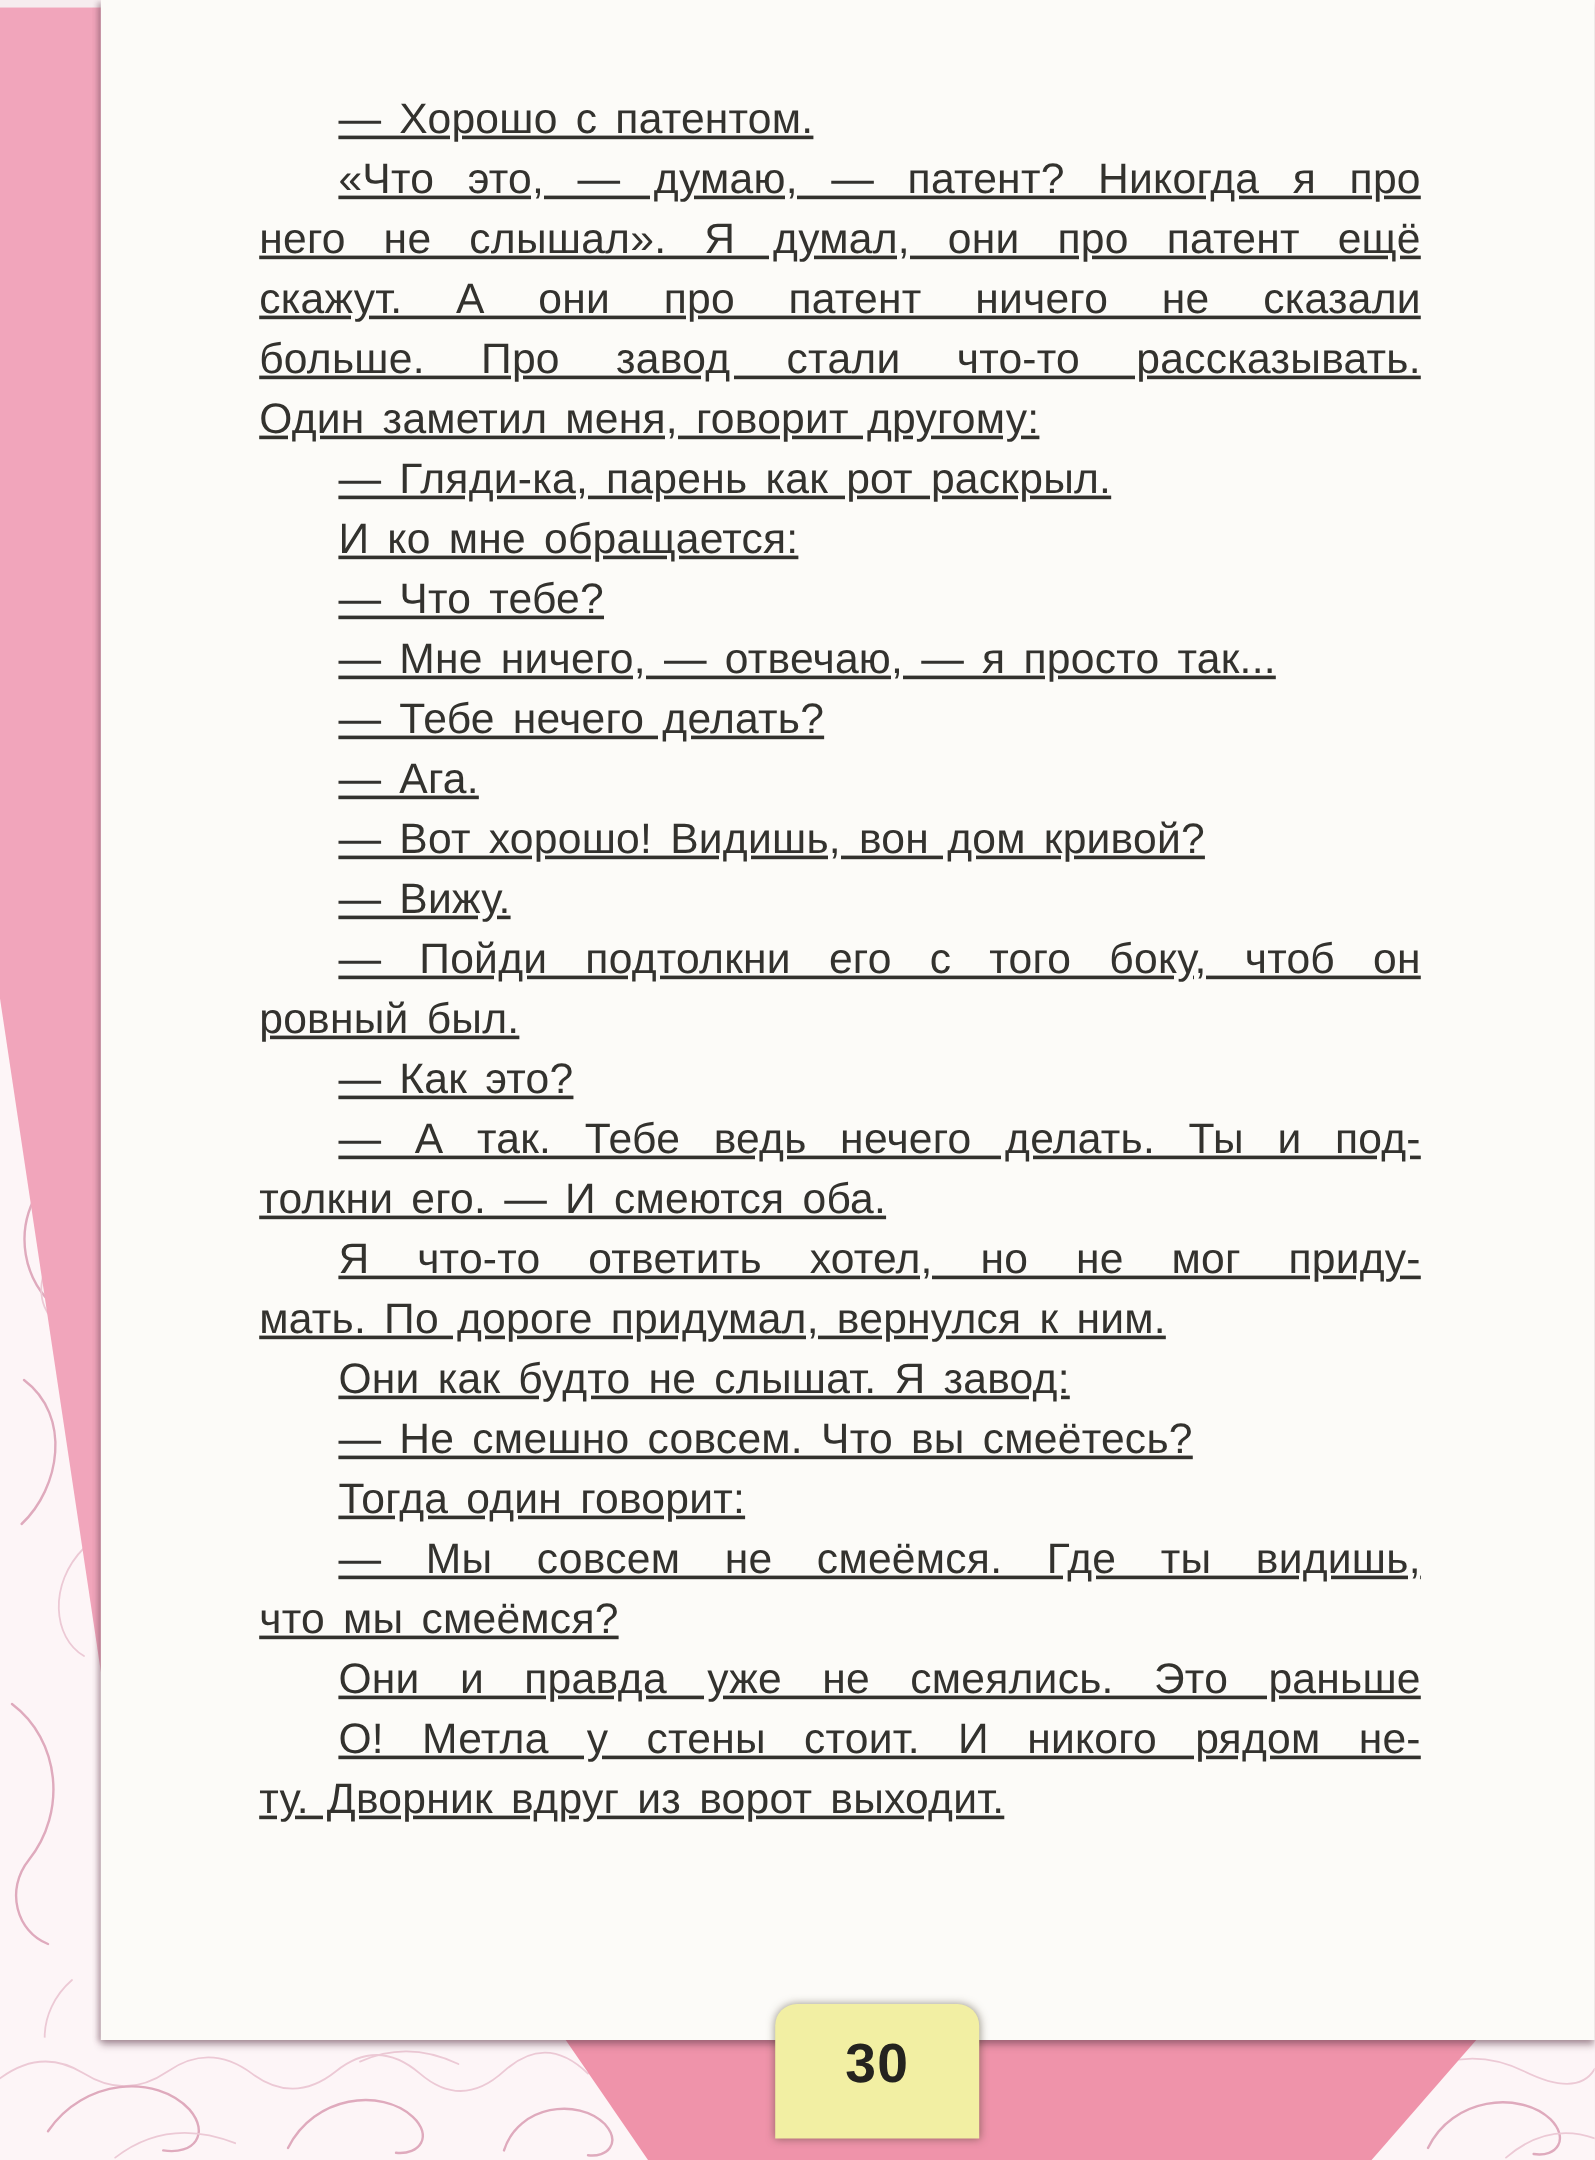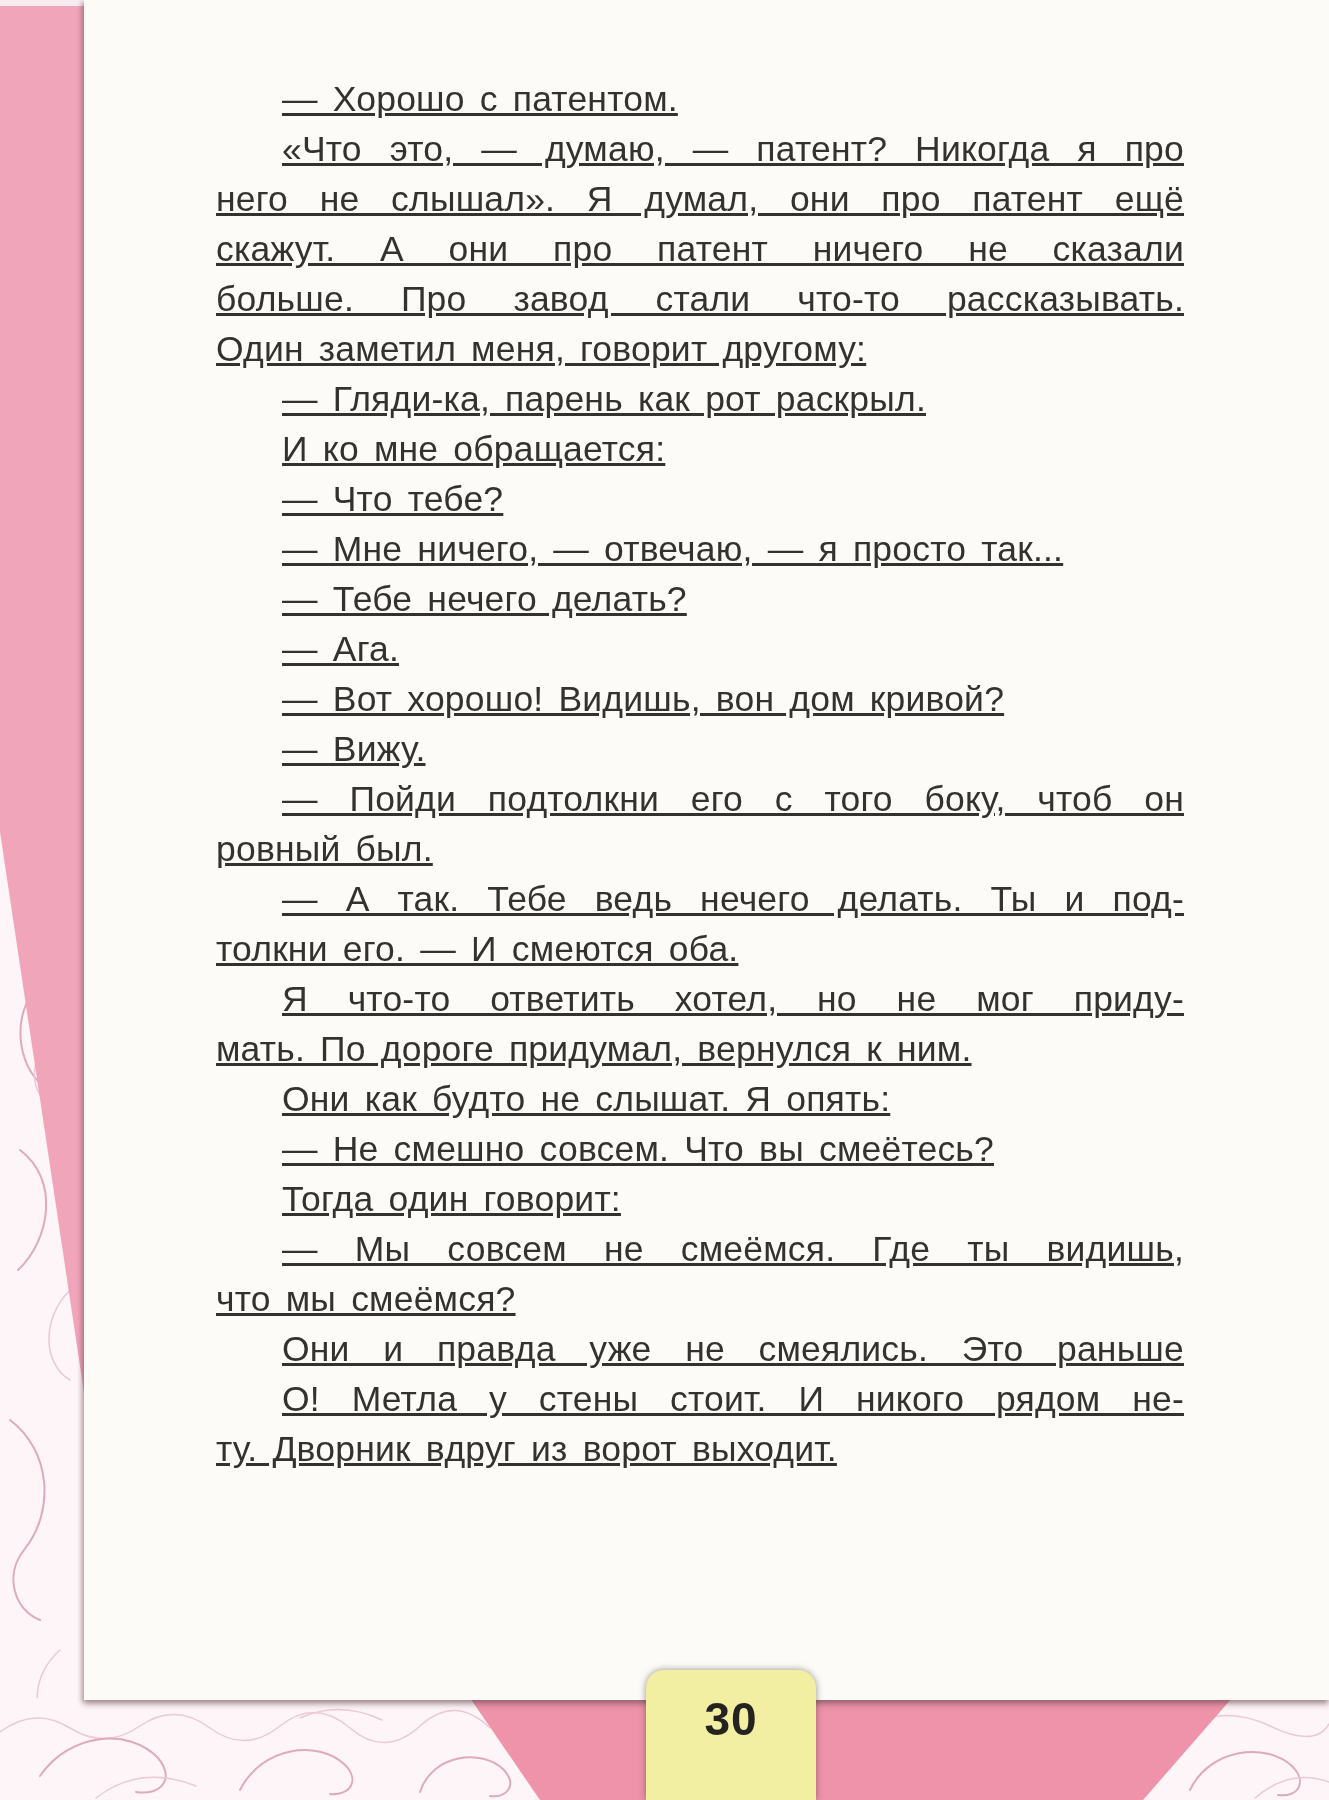--- a/index.html
+++ b/index.html
@@ -60,21 +60,21 @@
   }
   .line.indent { padding-left:66px; }
   .line.just {
     white-space:normal;
     text-align:justify;
     text-align-last:justify;
   }
 
   
   #page-number-tab {
-    position:absolute; left:646px; top:1670px; width:170px; height:130px;
+    position:absolute; left:646px; top:1670px; width:170px; height:112px;
     background:var(--tab-yellow, #f2efa3);
     border-radius:18px 18px 0 0;
     box-shadow:0 0 7px rgba(70,60,40,.55);
     z-index:6;
     display:flex; justify-content:center; align-items:flex-start;
   }
   #page-number-tab span {
     margin-top:22px;
     font-size:46px; font-weight:bold;
     color:var(--tab-text, #24231f);
@@ -123,25 +123,26 @@
       <div class="line indent">— Гляди-ка, парень как рот раскрыл.</div>
       <div class="line indent">И ко мне обращается:</div>
       <div class="line indent">— Что тебе?</div>
       <div class="line indent">— Мне ничего, — отвечаю, — я просто так...</div>
       <div class="line indent">— Тебе нечего делать?</div>
       <div class="line indent">— Ага.</div>
       <div class="line indent">— Вот хорошо! Видишь, вон дом кривой?</div>
       <div class="line indent">— Вижу.</div>
       <div class="line indent just">— Пойди подтолкни его с того боку, чтоб он</div>
       <div class="line">ровный был.</div>
+      <div class="line indent">— Как это?</div>
       <div class="line indent just">— А так. Тебе ведь нечего делать. Ты и под-</div>
       <div class="line">толкни его. — И смеются оба.</div>
       <div class="line indent just">Я что-то ответить хотел, но не мог приду-</div>
       <div class="line">мать. По дороге придумал, вернулся к ним.</div>
-      <div class="line indent">Они как будто не слышат. Я опять:</div>
+      <div class="line indent">Они как будто не слышат. Я завод:</div>
       <div class="line indent">— Не смешно совсем. Что вы смеётесь?</div>
       <div class="line indent">Тогда один говорит:</div>
       <div class="line indent just">— Мы совсем не смеёмся. Где ты видишь,</div>
       <div class="line">что мы смеёмся?</div>
       <div class="line indent just">Они и правда уже не смеялись. Это раньше</div>
       <div class="line indent just">О! Метла у стены стоит. И никого рядом не-</div>
       <div class="line">ту. Дворник вдруг из ворот выходит.</div>
     </div>
 </div>
 

